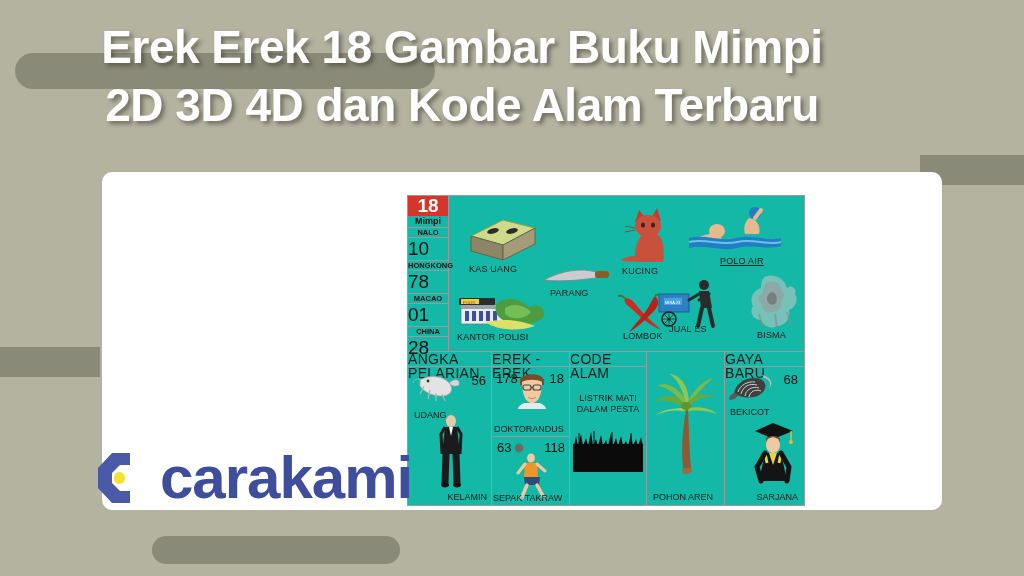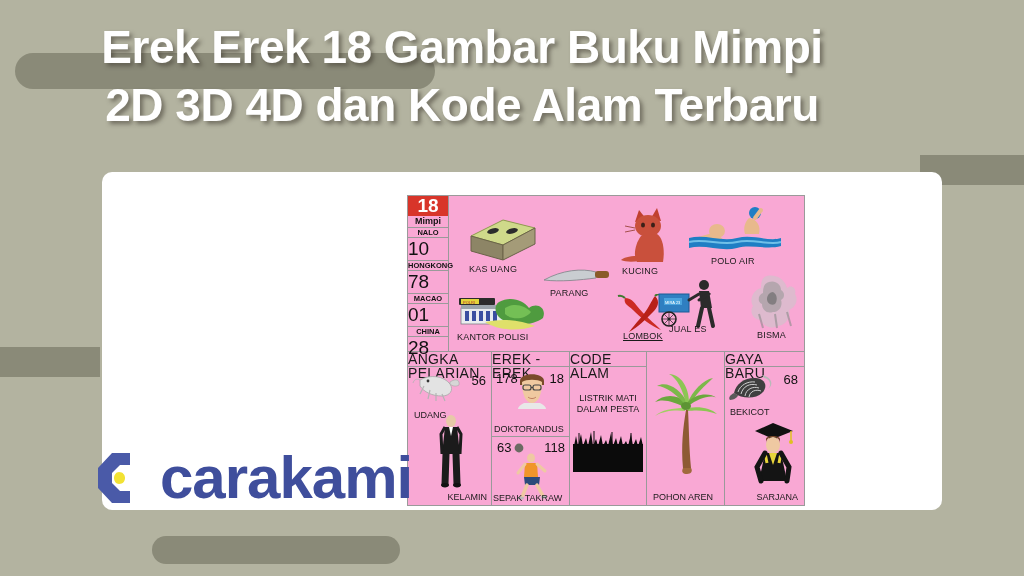--- a/index.html
+++ b/index.html
@@ -37,21 +37,21 @@
   #logo{position:absolute;left:92px;top:448px;z-index:8;display:flex;align-items:center;}
   #logo-mark{position:relative;width:58px;height:58px;flex:0 0 58px;}
   #logo-text{
     color:#3f4e9c;font-size:60px;font-weight:bold;letter-spacing:-1px;
     margin-left:10px;line-height:1;
   }
 
   
   #erek-table{
     position:absolute;left:407px;top:195px;width:398px;height:311px;
-    background:#f9a8d4;border:1px solid #9a9a9a;z-index:6;
+    background:#14b8a6;border:1px solid #9a9a9a;z-index:6;
     box-sizing:border-box;display:flex;flex-direction:column;
   }
   
   #top-region{display:flex;height:155px;border-bottom:1px solid #9a9a9a;}
 
   
   #num-col{width:41px;flex:0 0 41px;border-right:1px solid #9a9a9a;box-sizing:border-box;}
   .num-head{
     background:#d8352a;color:#fff;font-size:19px;font-weight:bold;
     text-align:center;line-height:20px;height:20px;
@@ -176,32 +176,32 @@
         <path d="M16 24 L6 22 M16 26 L6 28" stroke="#8e3828" stroke-width=".8" fill="none"></path>
       </svg>
       <span class="pic-label" style="left:173px;top:70px;">KUCING</span>
 
       <svg class="pic" style="left:166px;top:98px;" width="58" height="42" viewBox="0 0 58 42">
         <path d="M10 4 C8 10 14 12 18 16 C26 24 36 32 46 36 C40 30 28 20 22 12 C19 8 16 4 10 4 Z" fill="#cc2a22"></path>
         <path d="M40 2 C46 8 42 14 38 18 C30 26 22 34 14 38 C20 30 30 20 34 12 C37 7 38 4 40 2 Z" fill="#b82018"></path>
         <path d="M10 4 C8 2 6 1 3 2" stroke="#3f7a2e" stroke-width="2" fill="none"></path>
         <path d="M40 2 C42 0 45 0 47 1" stroke="#3f7a2e" stroke-width="2" fill="none"></path>
       </svg>
-      <span class="pic-label" style="left:174px;top:135px;text-decoration:underline;">LOMBOK</span>
+      <span class="pic-label" style="left:174px;top:135px;">LOMBOK</span>
 
       <svg class="pic" style="left:238px;top:8px;" width="96" height="52" viewBox="0 0 96 52">
         <circle cx="68" cy="9" r="6" fill="#1f7ec4"></circle>
         <ellipse cx="30" cy="27" rx="8" ry="7" fill="#e8b98c"></ellipse>
         <path d="M22 30 C14 32 8 34 4 36 L36 36 C34 32 28 29 22 30 Z" fill="#e8b98c"></path>
         <path d="M62 14 C58 18 56 24 58 30 L72 30 C74 22 70 15 62 14 Z" fill="#e8b98c"></path>
         <path d="M68 14 L74 6" stroke="#e8b98c" stroke-width="4" stroke-linecap="round"></path>
         <path d="M2 34 C18 30 34 38 50 34 C66 30 82 38 94 34 L94 42 C80 46 64 40 50 44 C34 48 18 40 2 44 Z" fill="#1f7ec4"></path>
         <path d="M2 38 C18 34 34 42 50 38 C66 34 82 42 94 38" stroke="#6fc0e8" stroke-width="2" fill="none"></path>
       </svg>
-      <span class="pic-label" style="left:262px;top:60px;">POLO AIR</span>
+      <span class="pic-label" style="left:271px;top:60px;text-decoration:underline;">POLO AIR</span>
 
       <svg class="pic" style="left:208px;top:82px;" width="68" height="52" viewBox="0 0 68 52">
         <rect x="2" y="16" width="30" height="18" fill="#2f7fc1" stroke="#1a5d96" stroke-width="1"></rect>
         <rect x="7" y="20" width="18" height="7" fill="#4aa3dd"></rect>
         <text x="8" y="25.5" font-size="4" fill="#ffffff" font-family="Liberation Sans">MIRA 23</text>
         <circle cx="12" cy="41" r="7" fill="none" stroke="#222" stroke-width="1.6"></circle>
         <circle cx="12" cy="41" r="1.6" fill="#222"></circle>
         <path d="M12 34 L12 48 M5 41 L19 41 M7 36 L17 46 M17 36 L7 46" stroke="#222" stroke-width=".7"></path>
         <circle cx="47" cy="7" r="5" fill="#2b2b2b"></circle>
         <path d="M42 13 L52 13 L55 30 L44 30 Z" fill="#2b2b2b"></path>

